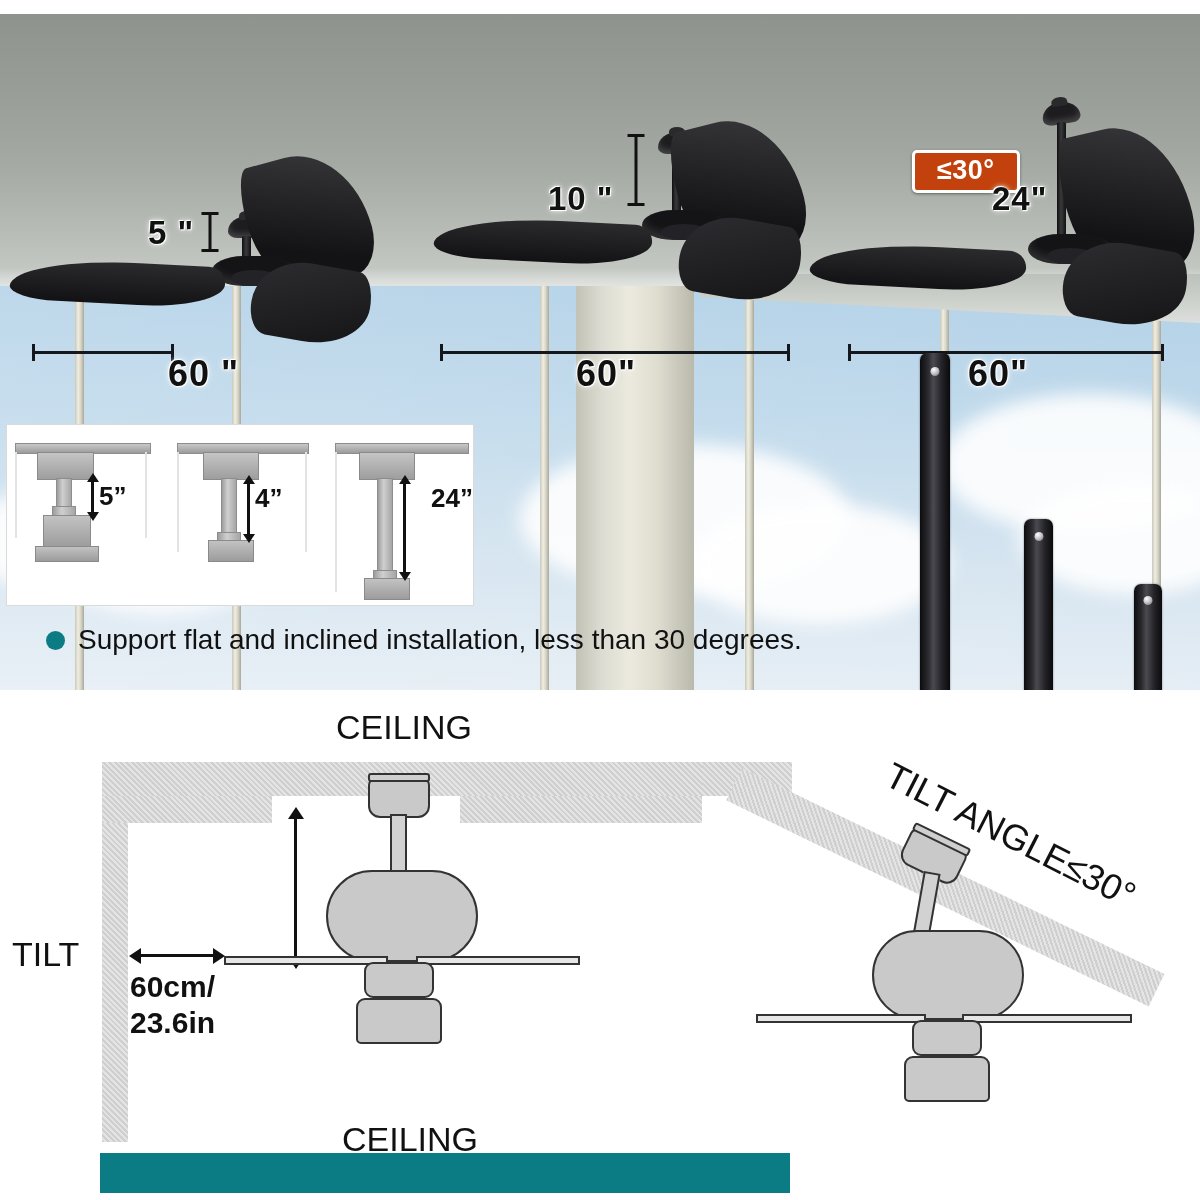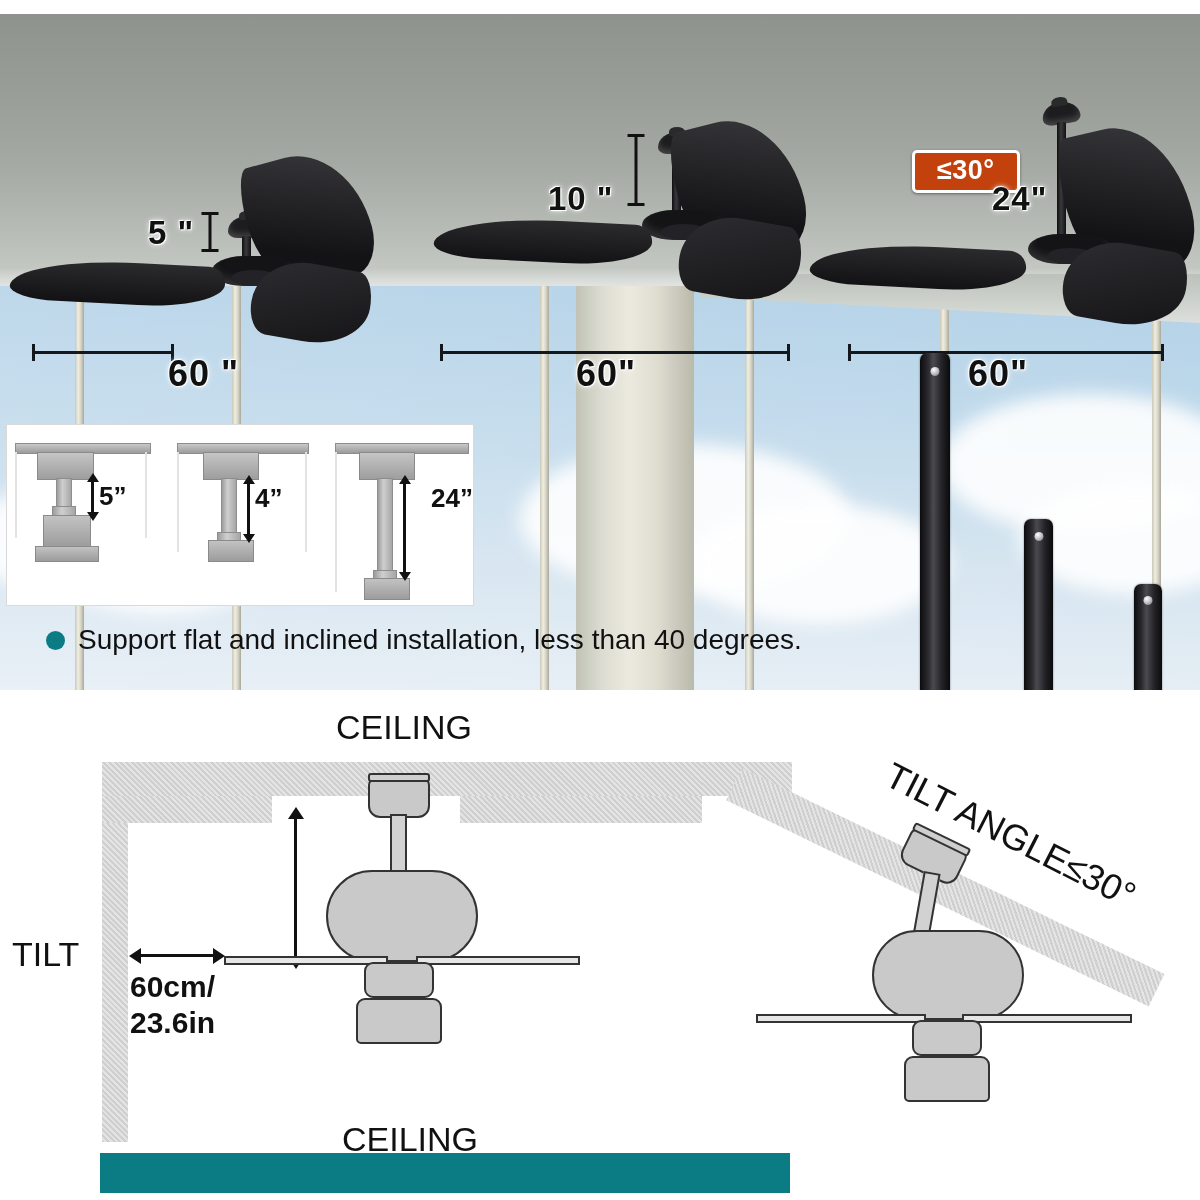--- a/index.html
+++ b/index.html
@@ -247,21 +247,21 @@
       <div class="ins-rod" style="left:370px;top:53px;width:14px;height:92px;"></div>
       <div class="ins-rod" style="left:366px;top:145px;width:22px;height:8px;"></div>
       <div class="ins-base" style="left:357px;top:153px;width:44px;height:20px;"></div>
       <div class="ins-arrow" style="left:396px;top:58px;height:90px;"></div>
       <div class="ins-lbl" style="left:424px;top:58px;">24”</div>
     </div>
   </div>
 
   <div class="bullet-row">
     <div class="dot"></div>
-    <div class="bullet-text">Support flat and inclined installation, less than 40 degrees.</div>
+    <div class="bullet-text">Support flat and inclined installation, less than 30 degrees.</div>
   </div>
 
   <div class="diagram">
 
     <div class="lbl" style="left:336px;top:18px;font-size:34px;">CEILING</div>
     <div class="lbl" style="left:12px;top:245px;font-size:34px;">TILT</div>
     <div class="lbl" style="left:342px;top:430px;font-size:34px;">CEILING</div>
 
     <div class="hatch" style="left:102px;top:72px;width:26px;height:380px;"></div>
 

